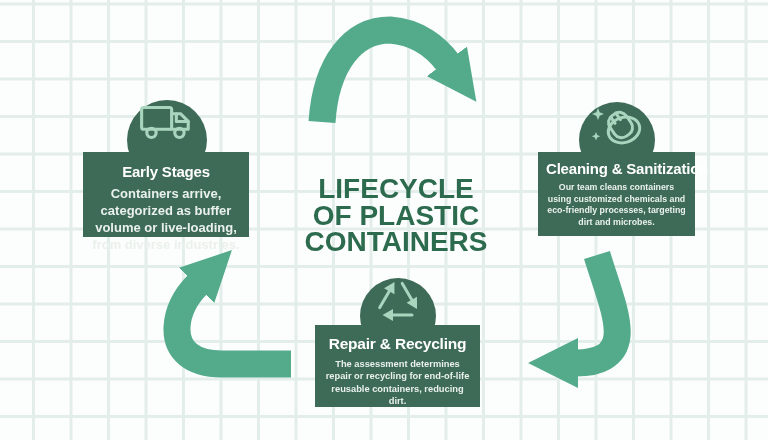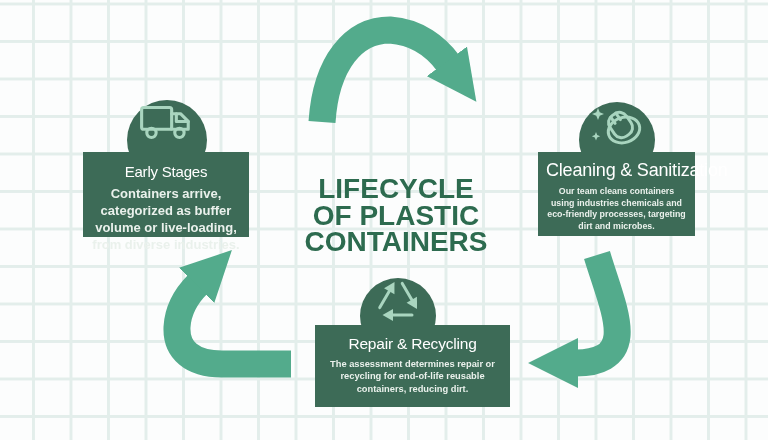--- a/index.html
+++ b/index.html
@@ -31,37 +31,37 @@
   .card{
     position:absolute;z-index:3;
     background:var(--card-green,#3d6b57);
     color:var(--heading-text,#ffffff);
     text-align:center;
     box-sizing:border-box;
     padding:0 8px;
   }
   .card h2{
     margin:11px 0 5px 0;
-    font-weight:normal;
+    font-weight:bold;
     white-space:nowrap;
     letter-spacing:-0.2px;
   }
   .card p{
     margin:0;
     color:var(--body-text,#eaf1ec);
     font-weight:bold;
     line-height:1.32;
   }
   #card-early{left:83px;top:152px;width:166px;height:85px;}
   #card-early h2{font-size:15px;}
   #card-early p{font-size:13px;}
   #card-cleaning{left:538px;top:152px;width:157px;height:84px;}
-  #card-cleaning h2{font-size:18px;margin-top:8px;}
+  #card-cleaning h2{font-size:15px;margin-top:8px;}
   #card-cleaning p{font-size:8.8px;}
-  #card-repair{left:315px;top:325px;width:195px;height:82px;}
+  #card-repair{left:315px;top:325px;width:165px;height:82px;}
   #card-repair h2{font-size:15.5px;margin-top:10px;}
   #card-repair p{font-size:9.3px;}
 
   #circle-early{left:127px;top:100px;width:80px;height:80px;padding-top:0;}
   #circle-cleaning{left:579px;top:102px;width:76px;height:76px;}
   #circle-repair{left:360px;top:278px;width:76px;height:76px;}
 
   #main-title{
     position:absolute;z-index:2;
     left:286px;top:176px;width:220px;
@@ -122,21 +122,21 @@
         </g>
       </g>
       <g class="icon-fill">
         <path d="M11 6 l1.7 4.3 L17 12 l-4.3 1.7 L11 18 l-1.7 -4.3 L5 12 l4.3 -1.7 Z"></path>
         <path d="M9 30 l1.2 3 L13.2 34.2 l-3 1.2 L9 38.4 l-1.2 -3 L4.8 34.2 l3 -1.2 Z"></path>
       </g>
     </svg>
   </div>
   <div class="card" id="card-cleaning">
     <h2>Cleaning &amp; Sanitization</h2>
-    <p>Our team cleans containers using industries chemicals and eco-friendly processes, targeting dirt and microbes.</p>
+    <p>Our team cleans containers using customized chemicals and eco-friendly processes, targeting dirt and microbes.</p>
   </div>
 
   <div class="stage-circle" id="circle-repair">
     <svg width="60" height="50" viewBox="0 0 60 50">
       <g transform="translate(30,24)">
         <g>
           <line class="icon-stroke" stroke-width="3.4" x1="14" y1="13" x2="-5" y2="13"></line>
           <polygon class="icon-fill" points="-5,7 -5,19 -15.5,13"></polygon>
         </g>
         <g transform="rotate(120)">

